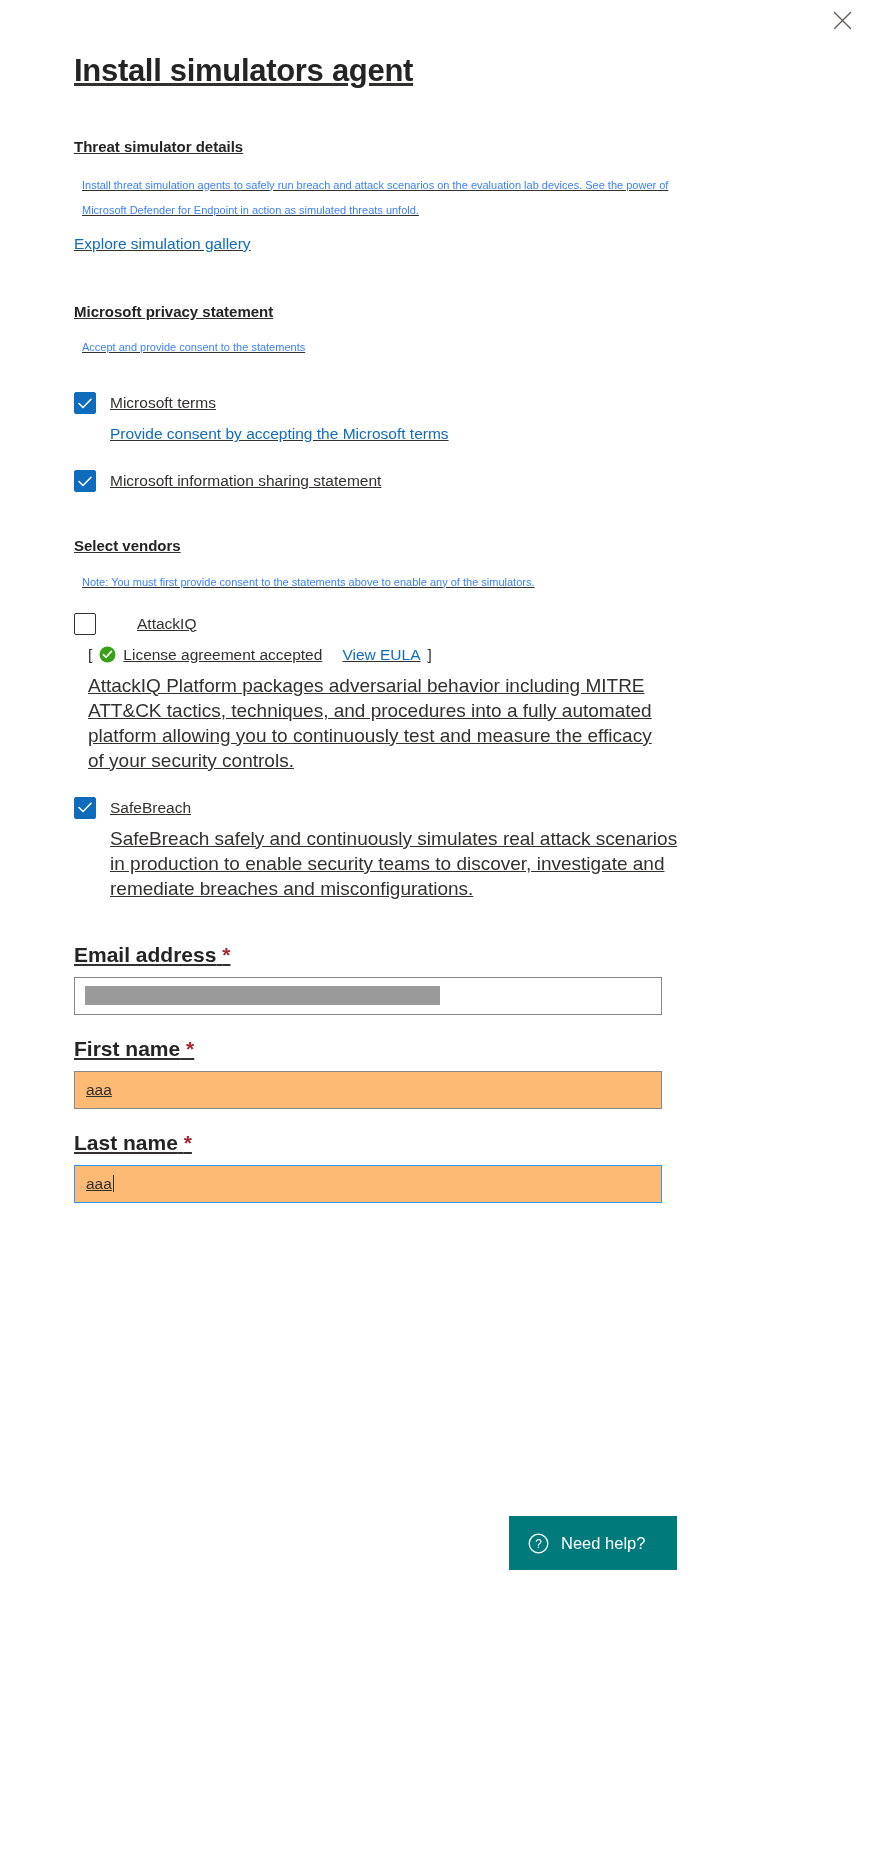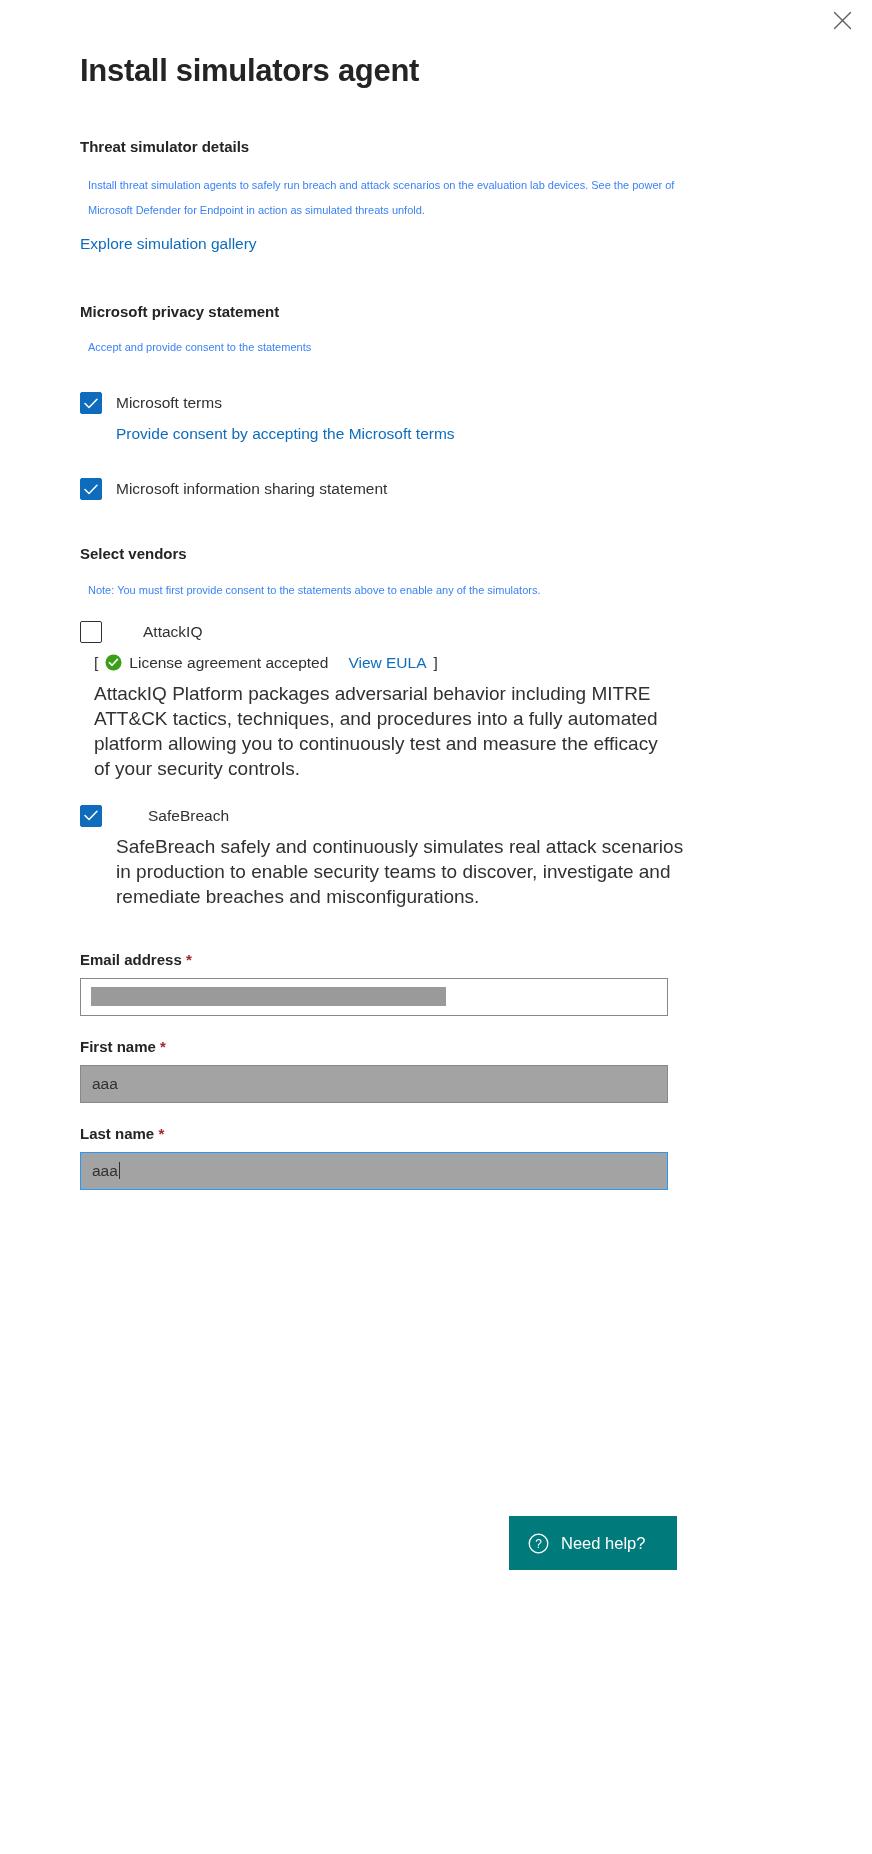--- a/index.html
+++ b/index.html
@@ -18,22 +18,23 @@
     position:absolute; top:0px; right:8px;
     width:44px; height:40px;
     display:flex; align-items:center; justify-content:center;
     cursor:pointer; background:transparent; border:none;
   }
   .close-btn svg{ display:block; }
 
   
   .panel{
     position:absolute;
-    left:80px; top:0;
+    left:74px; top:0;
     width:640px;
+    text-decoration:underline;
   }
 
   .page-title{
     font-size:31px;
     font-weight:bold;
     letter-spacing:-0.3px;
     color:#242424;
     margin:52px 0 0 0;
     line-height:1.2;
   }
@@ -121,21 +122,21 @@
   .eula-link{
     color:#0f6cbd;
     margin:0 7px 0 20px;
     cursor:pointer;
     text-decoration:none;
   }
 
   
   .form-group{ margin-top:24px; }
   .field-label{
-    font-size:15px;
+    font-size:21px;
     font-weight:bold;
     color:#242424;
     margin-bottom:10px;
     display:block;
   }
   .req{ color:#a4262c; font-weight:bold; }
   .redact-wrap{
     width:588px;
     height:38px;
     border:1px solid #8a8886;
@@ -154,21 +155,21 @@
     width:1px;
     height:17px;
     background:#323130;
     margin-left:1px;
     vertical-align:-3px;
   }
   .input-faux{
     width:588px;
     height:38px;
     border:1px solid #8a8886;
-    background:#a3a3a3;
+    background:#fdba74;
     font-size:15.5px;
     color:#323130;
     display:flex;
     align-items:center;
     padding:0 11px;
   }
   .input-faux.focused{ border:1.5px solid #2899f5; }
 
   
   .need-help{
@@ -222,21 +223,21 @@
             <path d="M1 5.5 L5 9.5 L13 1.2" stroke="#ffffff" stroke-width="1.5" fill="none" stroke-linecap="round" stroke-linejoin="round"></path>
           </svg>
         </span>
       </span>
       <span class="cb-label">Microsoft terms</span>
     </div>
     <div class="sub-link">
       <a class="link">Provide consent by accepting the Microsoft terms</a>
     </div>
 
-    <div class="cb-row" style="margin-top:32px;">
+    <div class="cb-row" style="margin-top:24px;">
       <span class="cb-box checked">
         <span>
           <svg width="14" height="11" viewBox="0 0 14 11">
             <path d="M1 5.5 L5 9.5 L13 1.2" stroke="#ffffff" stroke-width="1.5" fill="none" stroke-linecap="round" stroke-linejoin="round"></path>
           </svg>
         </span>
       </span>
       <span class="cb-label">Microsoft information sharing statement</span>
     </div>
   </div>
@@ -258,21 +259,21 @@
           <path d="M4.4 8.7 L7.1 11.3 L12.4 5.4" stroke="#ffffff" stroke-width="1.6" fill="none" stroke-linecap="round" stroke-linejoin="round"></path>
         </svg>
       </span>
       <span>License agreement accepted</span>
       <a class="eula-link">View EULA</a>
       <span>]</span>
     </div>
 
     <div class="sub-text" style="margin-left:14px; max-width:584px; margin-top:7px;">AttackIQ Platform packages adversarial behavior including MITRE ATT&amp;CK tactics, techniques, and procedures into a fully automated platform allowing you to continuously test and measure the efficacy of your security controls.</div>
 
-    <div class="cb-row" style="margin-top:24px;gap:32px;">
+    <div class="cb-row" style="margin-top:24px;">
       <span class="cb-box checked">
         <span>
           <svg width="14" height="11" viewBox="0 0 14 11">
             <path d="M1 5.5 L5 9.5 L13 1.2" stroke="#ffffff" stroke-width="1.5" fill="none" stroke-linecap="round" stroke-linejoin="round"></path>
           </svg>
         </span>
       </span>
       <span class="cb-label">SafeBreach</span>
     </div>
     <div class="sub-text" style="max-width:576px; margin-top:7px;">SafeBreach safely and continuously simulates real attack scenarios in production to enable security teams to discover, investigate and remediate breaches and misconfigurations.</div>

